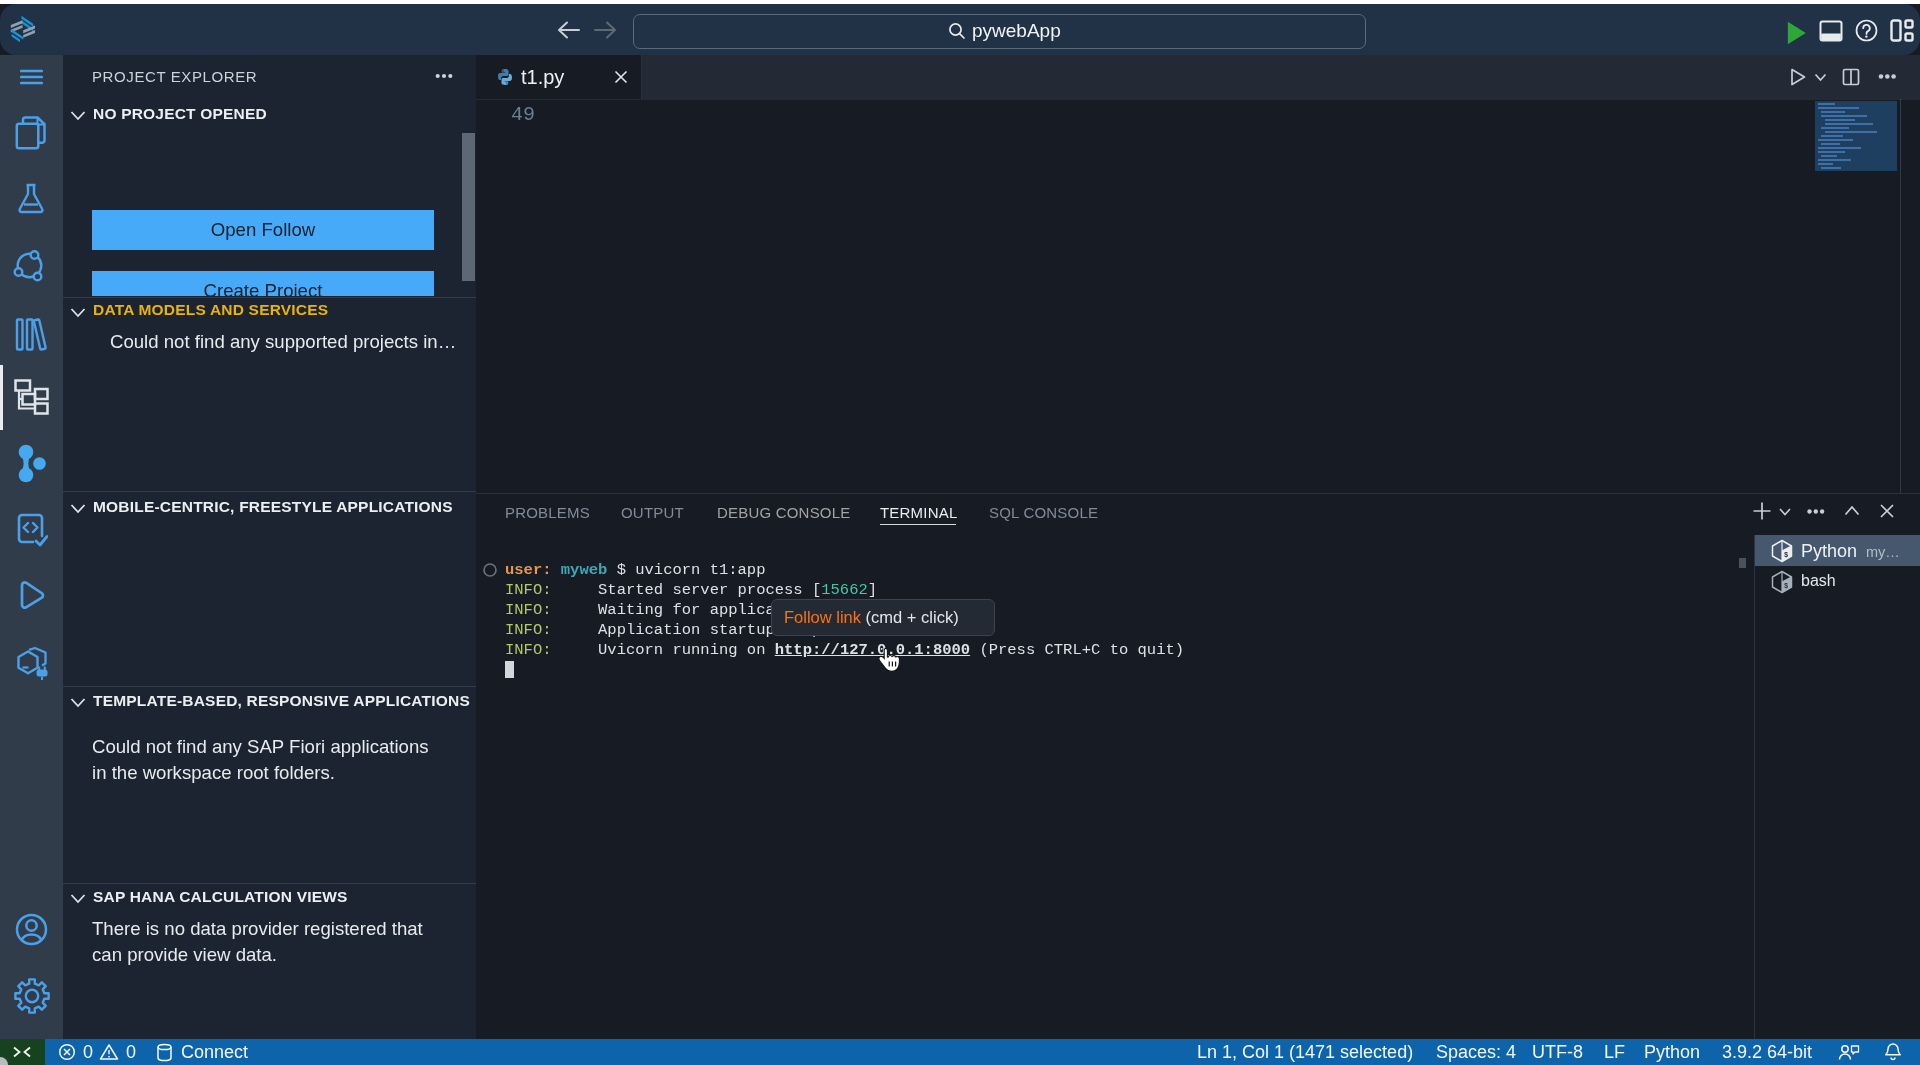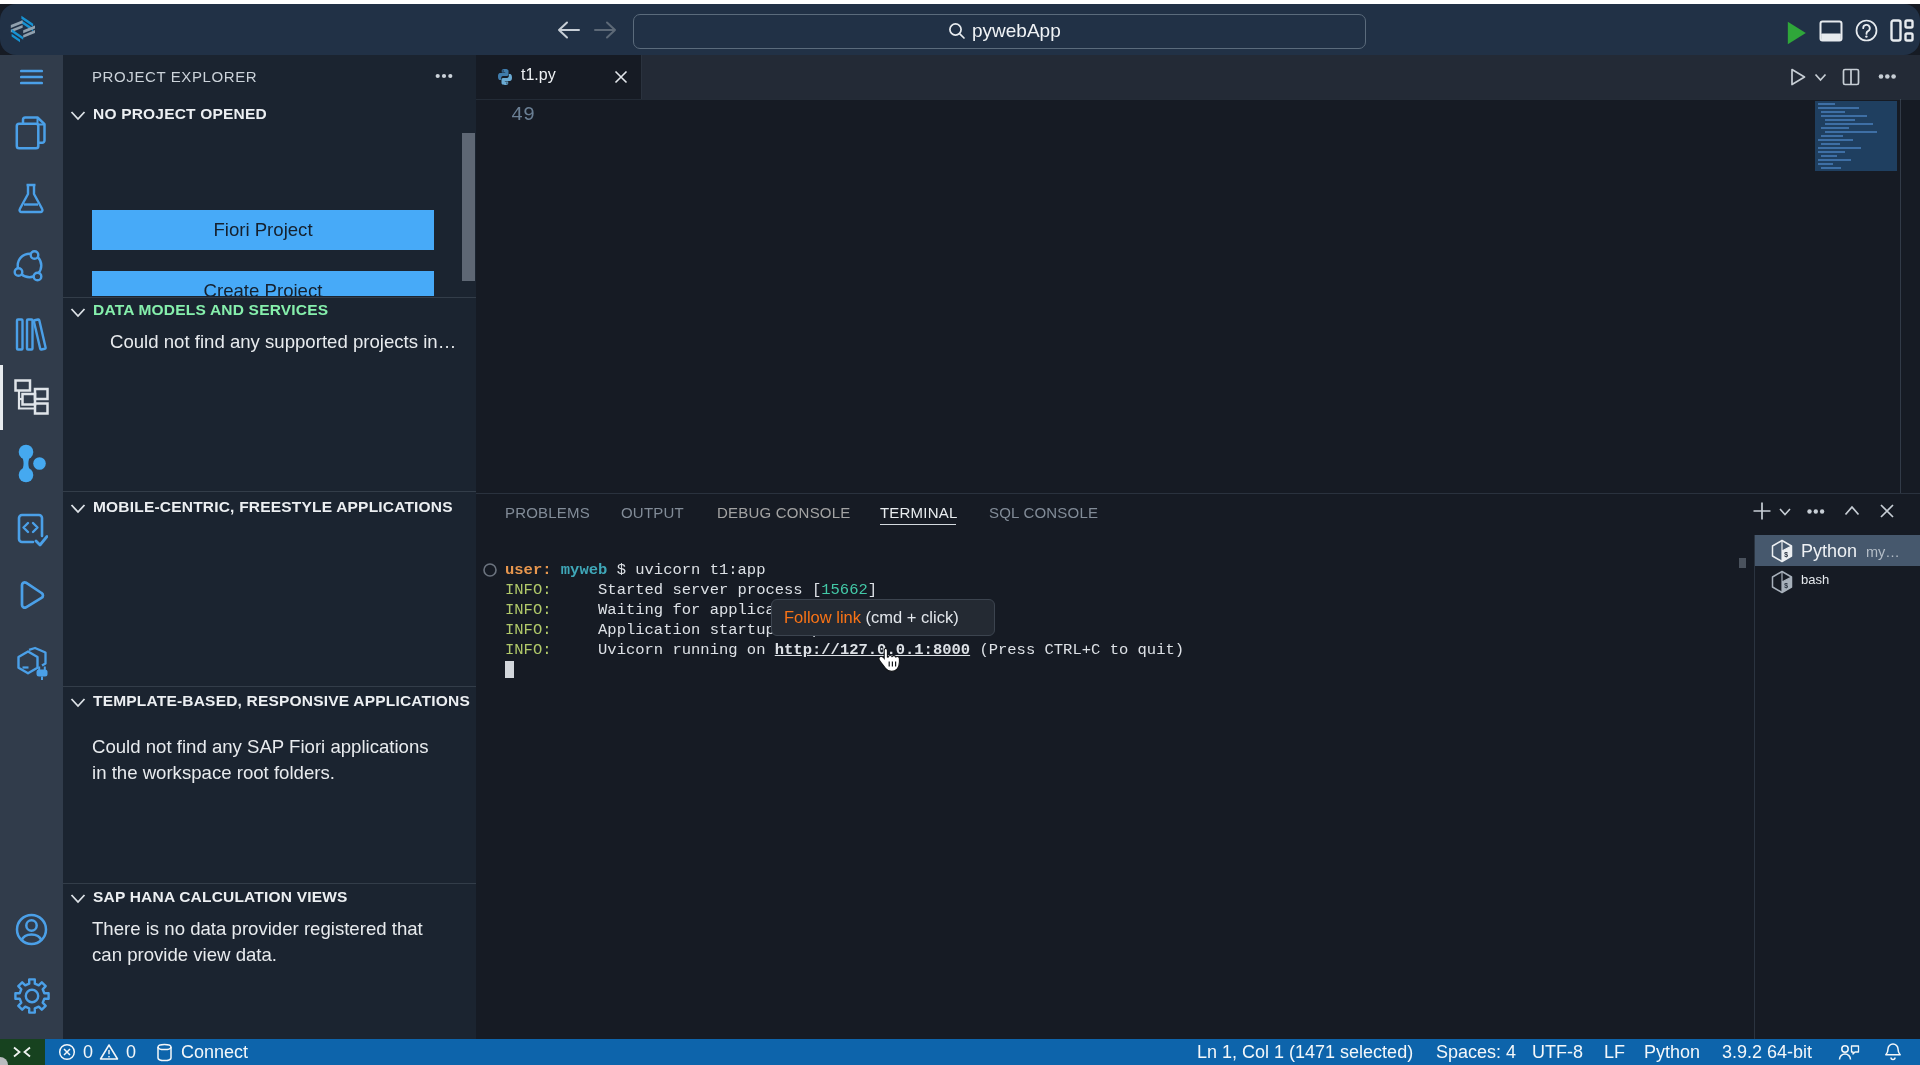--- a/index.html
+++ b/index.html
@@ -139,32 +139,32 @@
   <svg class="abs" style="left:433px;top:71px;" width="22" height="10" viewBox="0 0 22 10">
     <circle cx="4.7" cy="5" r="2.1" fill="#ccd3da"></circle>
       <circle cx="11" cy="5" r="2.1" fill="#ccd3da"></circle>
       <circle cx="17.3" cy="5" r="2.1" fill="#ccd3da"></circle>
   </svg>
 
   <svg class="abs" style="left:70px;top:110px;" width="16" height="12" viewBox="0 0 16 12">
       <path d="M1.5 2 L8 9 L14.5 2" stroke="#dde2e7" stroke-width="1.8" fill="none"></path>
     </svg>
   <div class="abs" style="left:93px;top:105px;font-size:15.5px;font-weight:bold;letter-spacing:0.2px;color:#eceff2;">NO PROJECT OPENED</div>
-  <div class="abs" style="left:92px;top:210px;width:342px;height:40px;background:#47aaf8;color:#15202d;font-size:18.6px;display:flex;align-items:center;justify-content:center;">Fiori Project</div>
+  <div class="abs" style="left:92px;top:210px;width:342px;height:40px;background:#47aaf8;color:#15202d;font-size:18.6px;display:flex;align-items:center;justify-content:center;">Open Follow</div>
   <div class="abs" style="left:92px;top:271px;width:342px;height:25px;overflow:hidden;text-align:right;">
     <div style="position:absolute;left:0;top:0;width:342px;height:40px;background:#47aaf8;color:#15202d;font-size:18.6px;display:flex;align-items:center;justify-content:center;">Create Project</div>
   </div>
 
   <div class="abs" style="left:462px;top:133px;width:13px;height:148px;background:rgba(130,140,153,0.65);"></div>
 
   <div class="abs" style="left:63px;top:297px;width:413px;height:1px;background:#333d49;"></div>
   <svg class="abs" style="left:70px;top:307px;" width="16" height="12" viewBox="0 0 16 12">
       <path d="M1.5 2 L8 9 L14.5 2" stroke="#dde2e7" stroke-width="1.8" fill="none"></path>
     </svg>
-  <div class="abs" style="left:93px;top:301px;font-size:15.5px;font-weight:bold;letter-spacing:0.2px;color:#86efac;">DATA MODELS AND SERVICES</div>
+  <div class="abs" style="left:93px;top:301px;font-size:15.5px;font-weight:bold;letter-spacing:0.2px;color:#eab308;">DATA MODELS AND SERVICES</div>
   <div class="abs" style="left:110px;top:331px;width:360px;font-size:18.6px;color:#e8ebee;white-space:nowrap;">Could not find any supported projects in…</div>
 
   <div class="abs" style="left:63px;top:491px;width:413px;height:1px;background:#333d49;"></div>
   <svg class="abs" style="left:70px;top:503px;" width="16" height="12" viewBox="0 0 16 12">
       <path d="M1.5 2 L8 9 L14.5 2" stroke="#dde2e7" stroke-width="1.8" fill="none"></path>
     </svg>
   <div class="abs" style="left:93px;top:498px;font-size:15.5px;font-weight:bold;letter-spacing:0.2px;color:#eceff2;white-space:nowrap;">MOBILE-CENTRIC, FREESTYLE APPLICATIONS</div>
 
   <div class="abs" style="left:63px;top:686px;width:413px;height:1px;background:#333d49;"></div>
   <svg class="abs" style="left:70px;top:697px;" width="16" height="12" viewBox="0 0 16 12">
@@ -180,21 +180,21 @@
   <div class="abs" style="left:93px;top:888px;font-size:15.5px;font-weight:bold;letter-spacing:0.2px;color:#eceff2;">SAP HANA CALCULATION VIEWS</div>
   <div class="abs" style="left:92px;top:916px;width:348px;font-size:18.6px;line-height:25.5px;color:#e8ebee;">There is no data provider registered that can provide view data.</div>
 
   <div class="abs" id="tabstrip" style="left:476px;top:55px;width:1444px;height:44px;background:#232a36;"></div>
   <div class="abs" id="tab1" style="left:476px;top:55px;width:166px;height:44px;background:#161b24;border-right:1px solid #2a323e;"></div>
 
   <svg class="abs" style="left:496px;top:68px;" width="18" height="18" viewBox="0 0 18 18">
     <path d="M9 1 C5.5 1 5.8 2.6 5.8 2.6 V4.4 H9.2 V5 H4.3 C4.3 5 2 4.7 2 8.4 C2 12.1 4 12 4 12 H5.2 V10.1 C5.2 10.1 5.1 8.1 7.2 8.1 H10.6 C10.6 8.1 12.5 8.2 12.5 6.3 V3 C12.5 3 12.8 1 9 1 Z M7.1 2.2 A0.7 0.7 0 1 1 7.1 3.6 A0.7 0.7 0 0 1 7.1 2.2 Z" fill="#3f7cac"></path>
     <path d="M9 17 C12.5 17 12.2 15.4 12.2 15.4 V13.6 H8.8 V13 H13.7 C13.7 13 16 13.3 16 9.6 C16 5.9 14 6 14 6 H12.8 V7.9 C12.8 7.9 12.9 9.9 10.8 9.9 H7.4 C7.4 9.9 5.5 9.8 5.5 11.7 V15 C5.5 15 5.2 17 9 17 Z M10.9 15.8 A0.7 0.7 0 1 1 10.9 14.4 A0.7 0.7 0 0 1 10.9 15.8 Z" fill="#6aabd4"></path>
   </svg>
-  <div class="abs" style="left:521px;top:66px;font-size:16px;color:#eef1f4;">t1.py</div>
+  <div class="abs" style="left:521px;top:66px;font-size:20px;color:#eef1f4;">t1.py</div>
   <svg class="abs" style="left:613px;top:69px;" width="16" height="16" viewBox="0 0 16 16">
     <path d="M2.5 2.5 L13.5 13.5 M13.5 2.5 L2.5 13.5" stroke="#e3e7eb" stroke-width="1.6"></path>
   </svg>
 
   <svg class="abs" style="left:1789px;top:67px;" width="18" height="20" viewBox="0 0 18 20">
     <path d="M3 2.5 L15.5 10 L3 17.5 Z" stroke="#c7ced5" stroke-width="1.7" fill="none" stroke-linejoin="round"></path>
   </svg>
   <svg class="abs" style="left:1814px;top:73px;" width="13" height="9" viewBox="0 0 13 9">
     <path d="M1.5 1.5 L6.5 7 L11.5 1.5" stroke="#c7ced5" stroke-width="1.7" fill="none"></path>
   </svg>
@@ -286,21 +286,21 @@
     <text x="13" y="18" font-size="7" fill="#2a3340" font-weight="bold" font-family="Liberation Mono">$</text>
   </svg>
   <div class="abs" style="left:1801px;top:541px;font-size:18px;color:#eef1f4;">Python</div>
   <div class="abs" style="left:1866px;top:544px;font-size:14.5px;color:#b4bdc7;">my…</div>
   <svg class="abs" style="left:1771px;top:570px;" width="22" height="24" viewBox="0 0 22 24">
     <path d="M11 1.5 L20.5 7 V17 L11 22.5 L1.5 17 V7 Z" stroke="#a7b0ba" stroke-width="1.5" fill="none" stroke-linejoin="round"></path>
     <path d="M11 1.5 L11 22.5 M11 12 L20.5 7" stroke="#a7b0ba" stroke-width="1.2" fill="none"></path>
     <path d="M11 12 L11 22.5 L20.5 17 V7 Z" fill="#a7b0ba"></path>
     <text x="13" y="18" font-size="7" fill="#2a3340" font-weight="bold" font-family="Liberation Mono">$</text>
   </svg>
-  <div class="abs" style="left:1801px;top:572px;font-size:13px;color:#e4e8ec;">bash</div>
+  <div class="abs" style="left:1801px;top:572px;font-size:16px;color:#e4e8ec;">bash</div>
 
   <div class="abs" id="statusbar" style="left:0;top:1039px;width:1920px;height:26px;background:#0d64ab;color:#f4f7f9;font-size:18px;"></div>
   <div class="abs" style="left:0;top:1039px;width:45px;height:26px;background:#17421f;"></div>
   <svg class="abs" style="left:12px;top:1043px;" width="20" height="18" viewBox="0 0 20 18">
     <path d="M2 4.5 L7.5 9 L2 13.5 M18 4.5 L12.5 9 L18 13.5" stroke="#f0f4f1" stroke-width="1.8" fill="none" transform="translate(20 0) scale(-1 1)"></path>
   </svg>
   <div class="abs" style="left:-8px;top:1057px;width:16px;height:16px;border-radius:50%;background:#b9bcbf;"></div>
   <svg class="abs" style="left:58px;top:1043px;" width="18" height="18" viewBox="0 0 18 18">
     <circle cx="9" cy="9" r="7.3" stroke="#f4f7f9" stroke-width="1.5" fill="none"></circle>
     <path d="M6 6 L12 12 M12 6 L6 12" stroke="#f4f7f9" stroke-width="1.5"></path>

